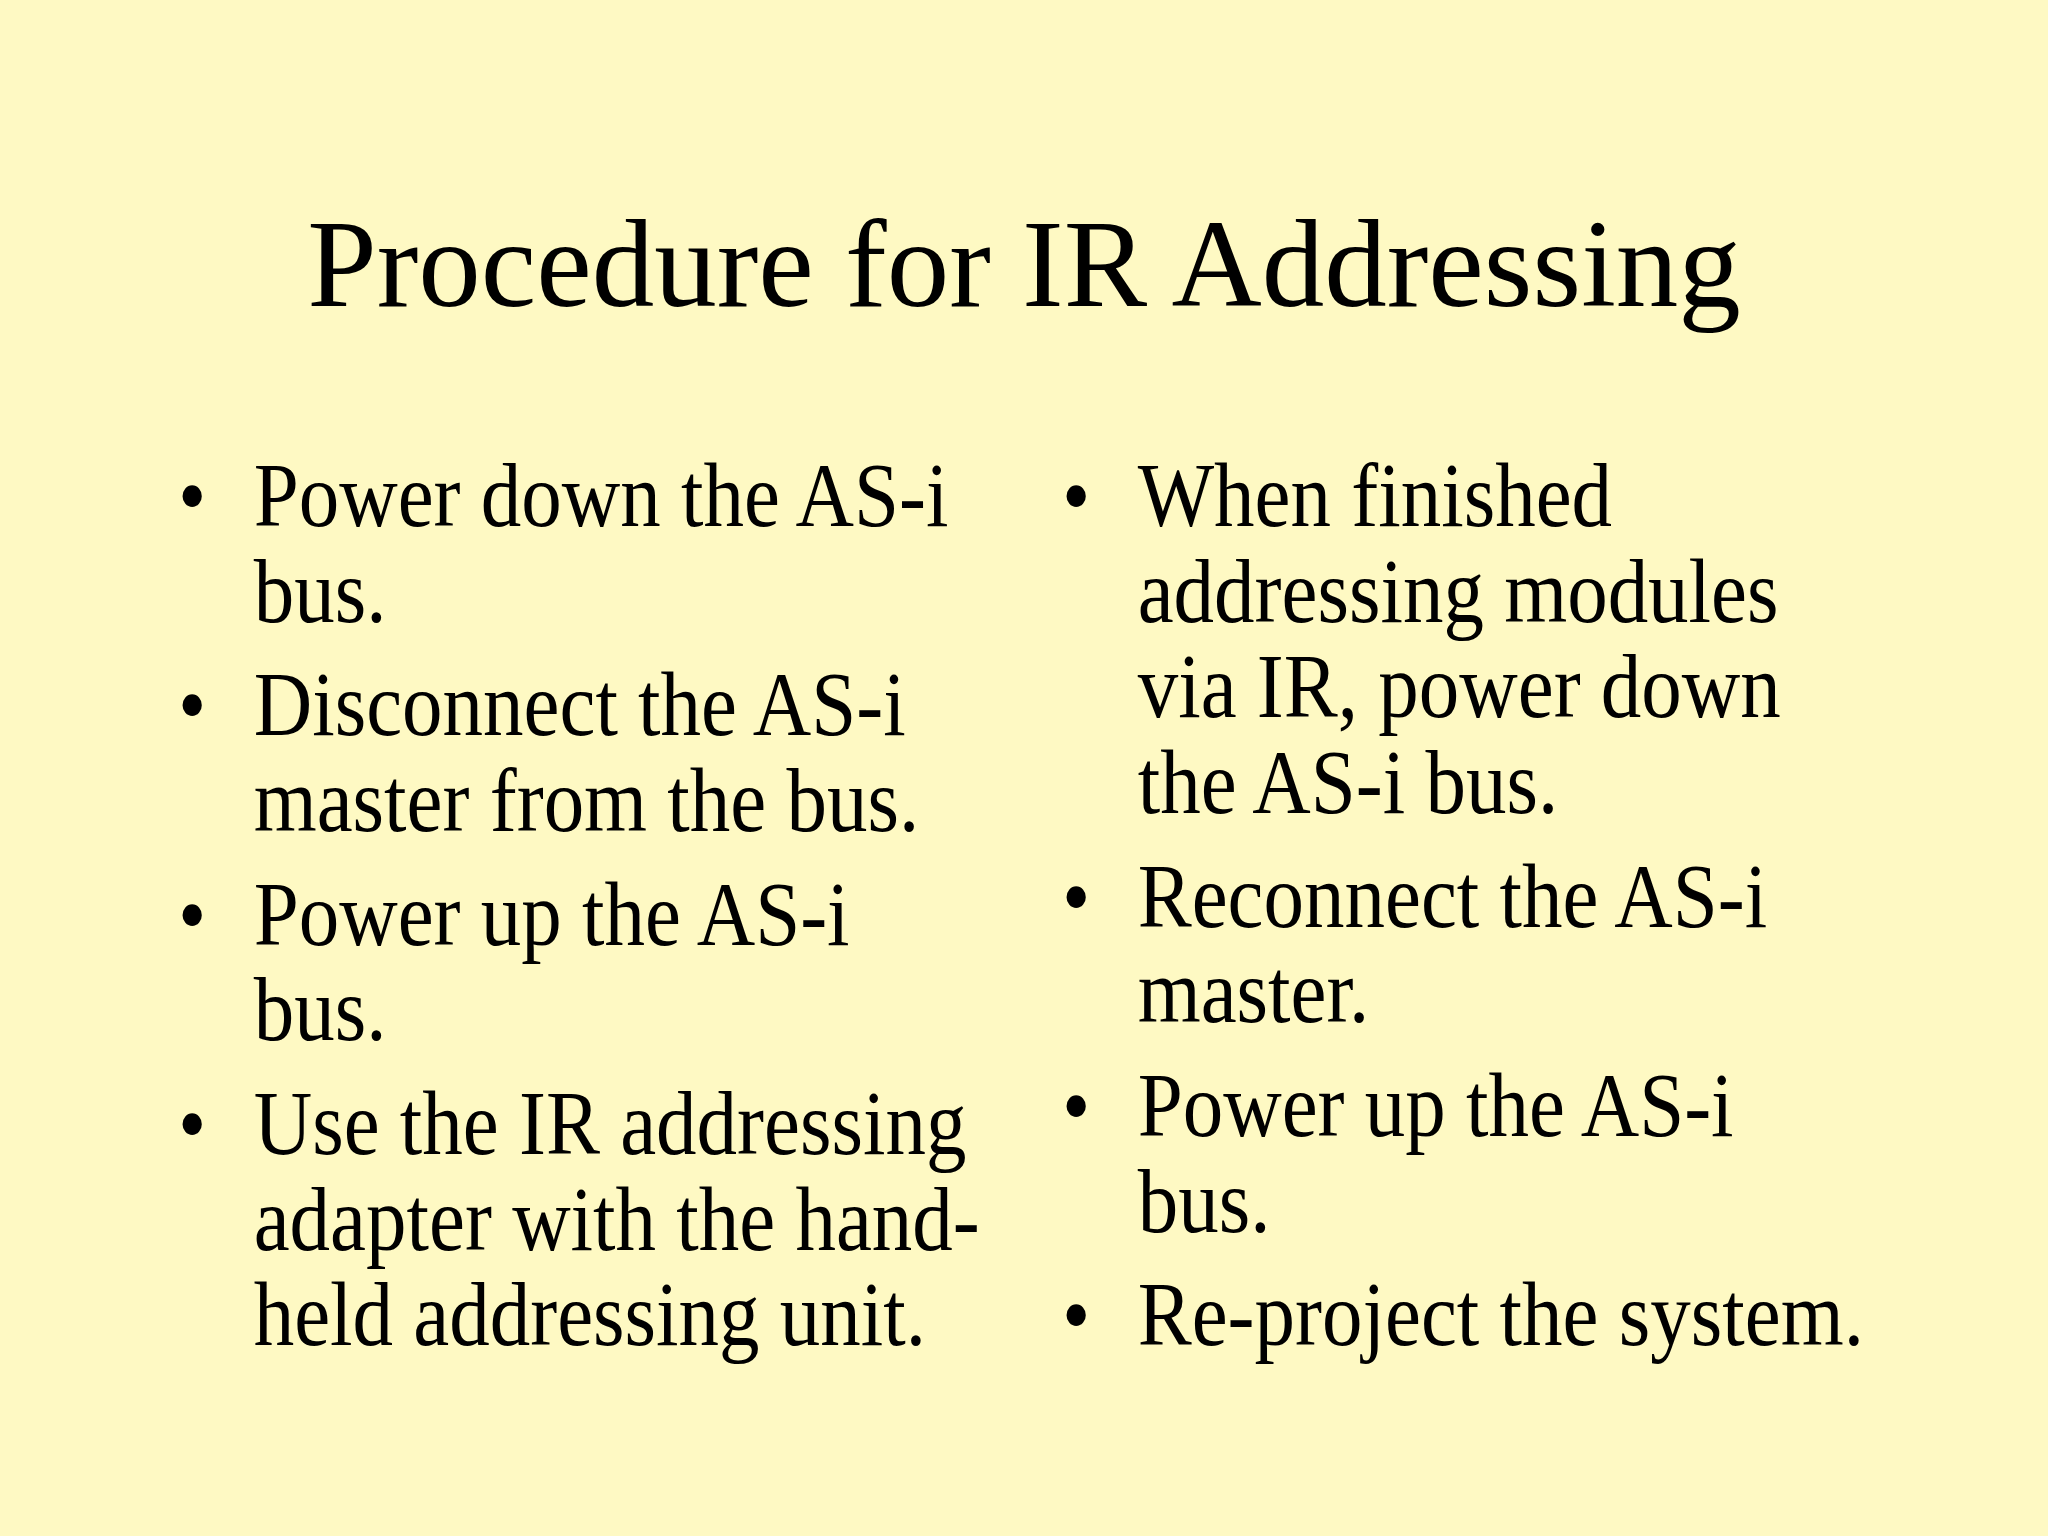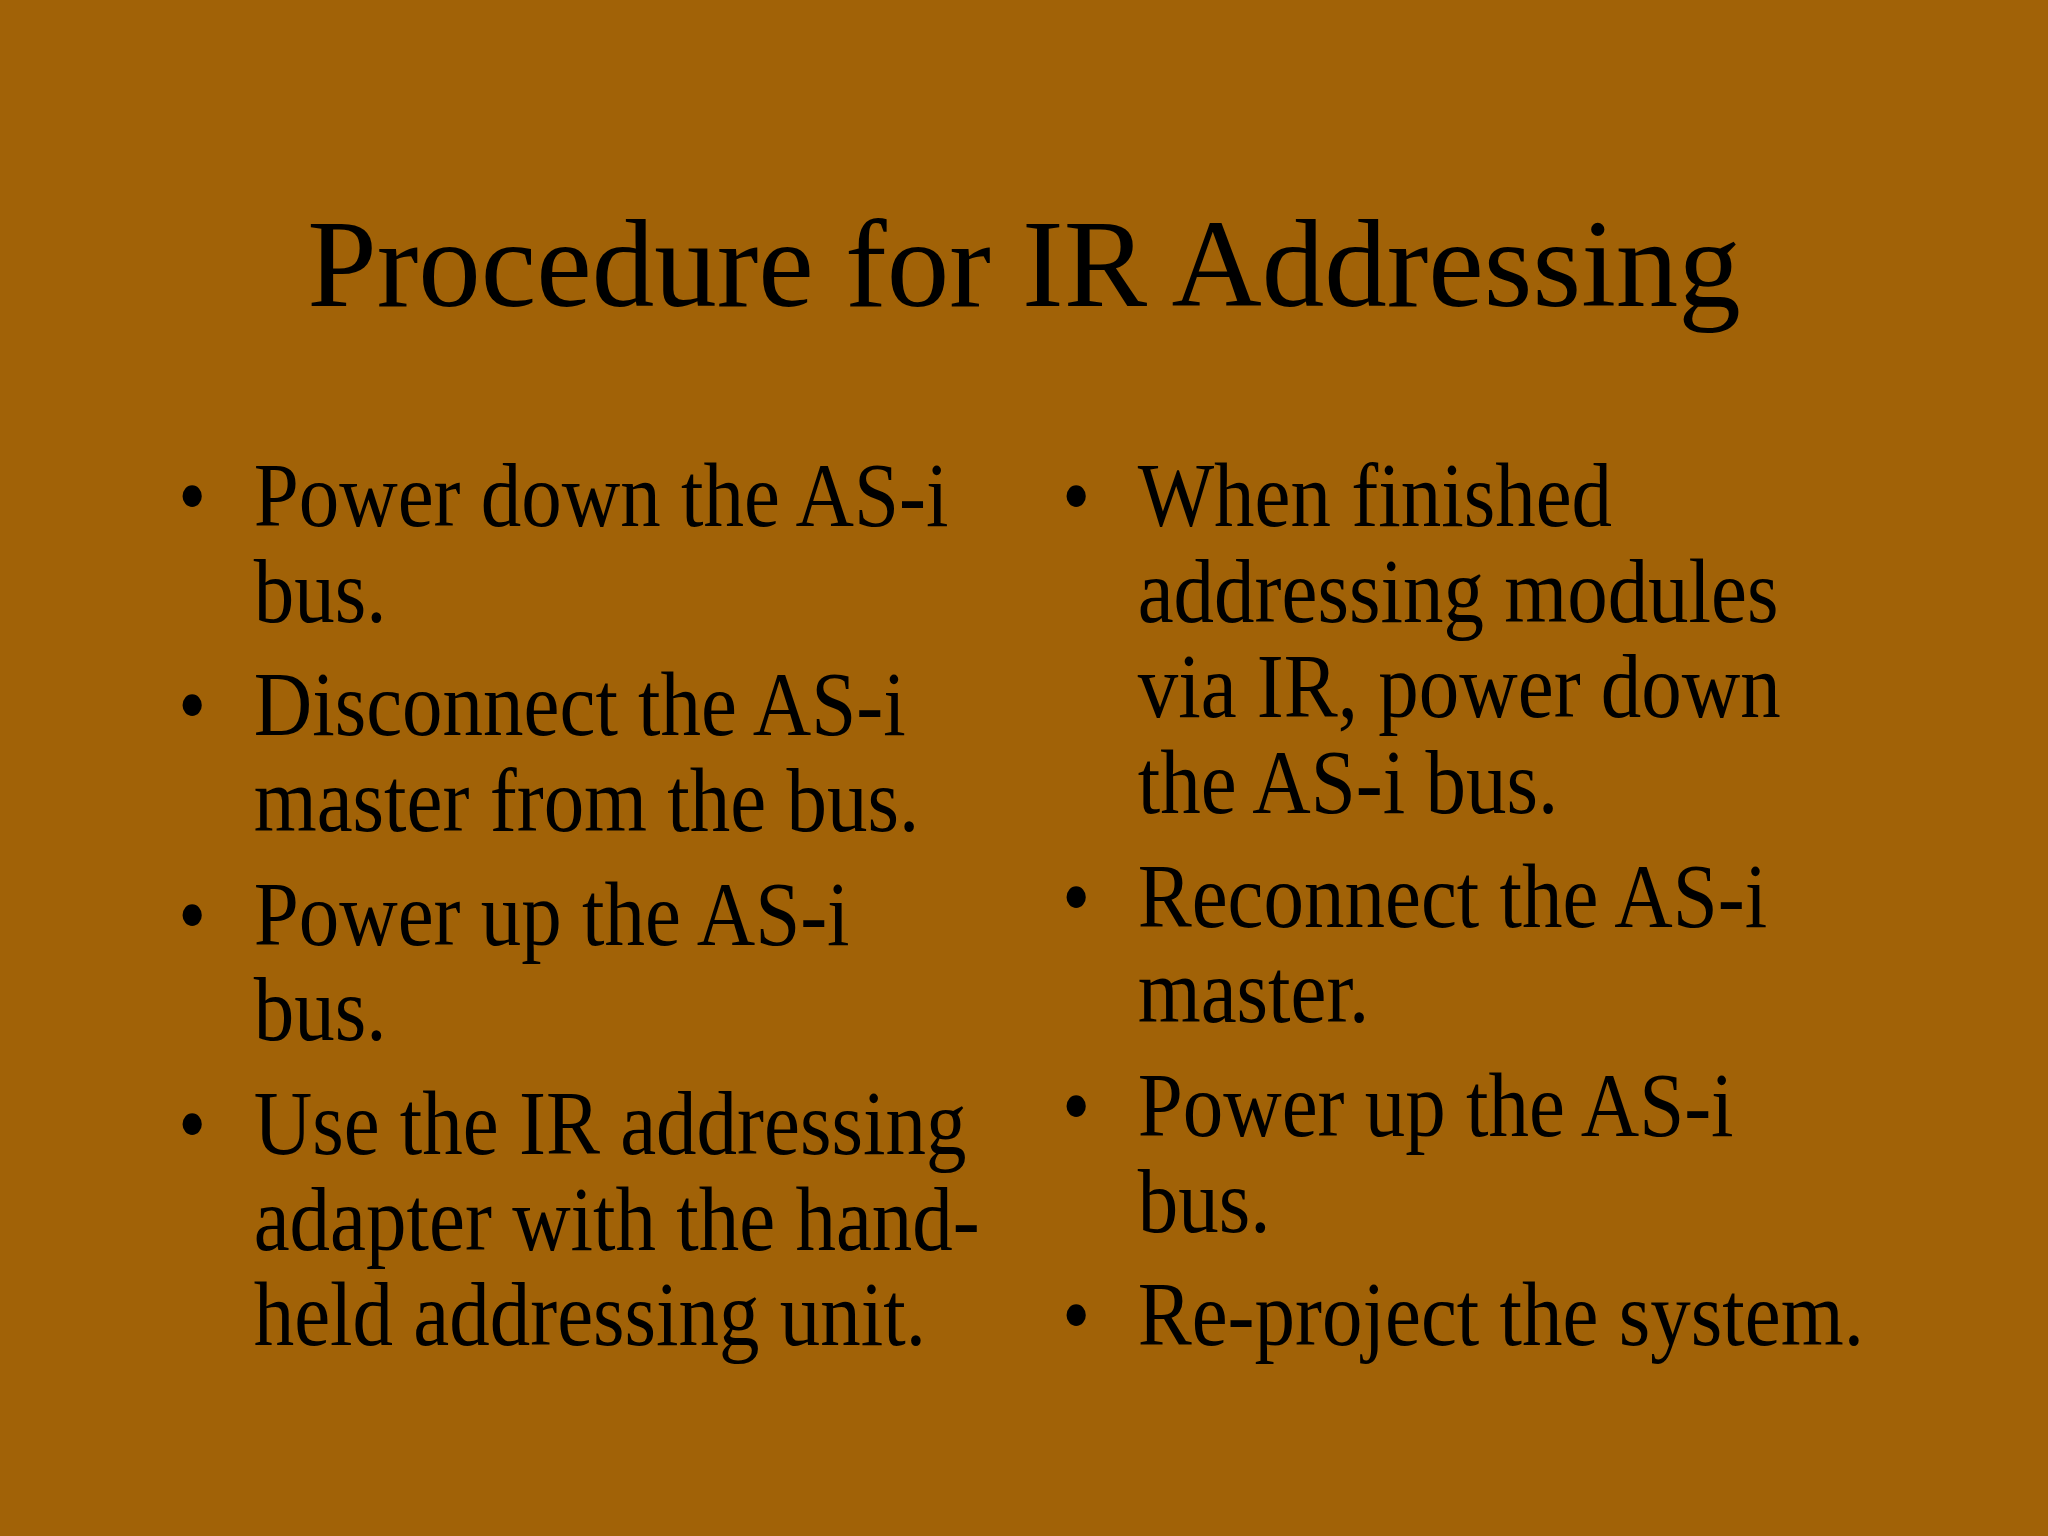--- a/index.html
+++ b/index.html
@@ -4,21 +4,21 @@
 <style>
   html, body {
     margin: 0;
     padding: 0;
     background: #ffffff;
   }
   .slide {
     position: relative;
     width: 2048px;
     height: 1536px;
-    background: #a16207;
+    background: #fef9c3;
     color: #000000;
     font-family: "Liberation Serif", "DejaVu Serif", serif;
     overflow: hidden;
   }
   .title {
     position: absolute;
     top: 189px;
     left: 0;
     width: 2048px;
     margin: 0;

